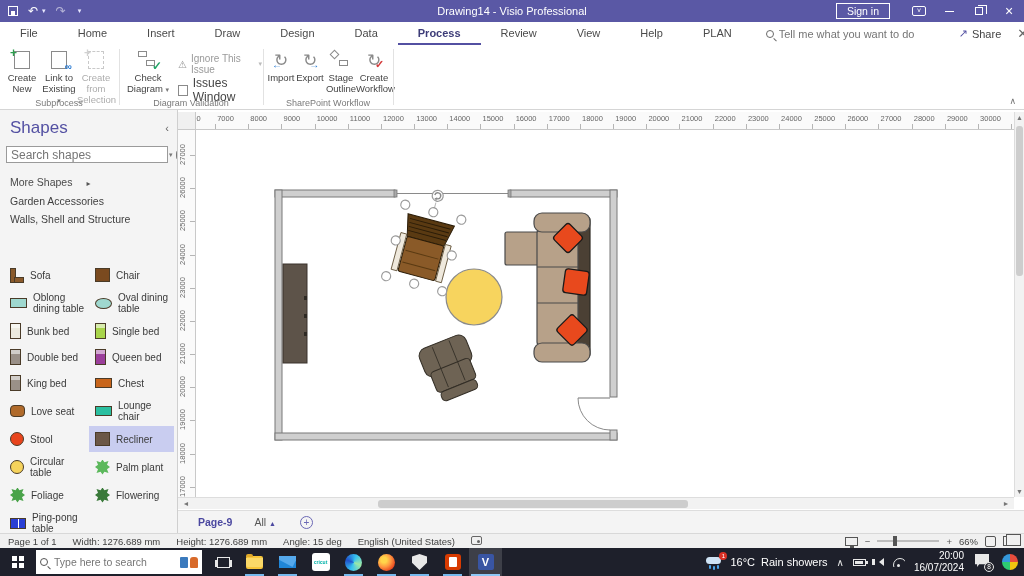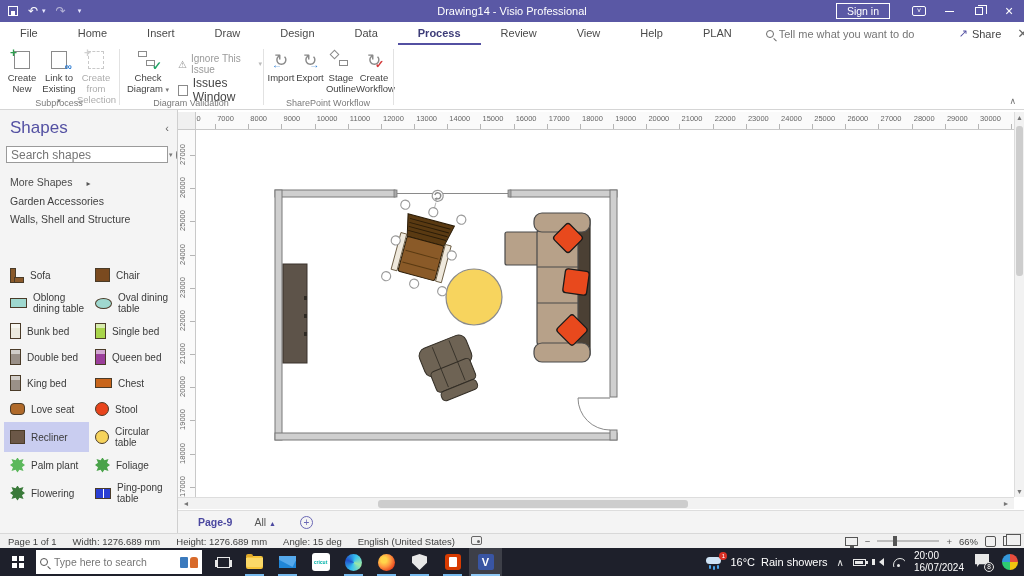--- a/index.html
+++ b/index.html
@@ -164,21 +164,21 @@
   .wx-ic .badge { position:absolute; right:-3px; top:-3px; width:8px; height:8px; background:#d93025; border-radius:50%; font-size:6px; line-height:8px; text-align:center; color:#fff; }
   .tray-ic { color:#e8e8e8; font-size:10px; cursor:pointer; }
   .batt { width:13px; height:7px; border:1px solid #e8e8e8; position:relative; display:inline-block; }
   .batt:before { content:""; position:absolute; right:-3px; top:1px; width:2px; height:3px; background:#e8e8e8; }
   .batt:after { content:""; position:absolute; left:1px; top:1px; width:8px; height:3px; background:#e8e8e8; }
   .spk { display:inline-block; width:0; height:0; border:4px solid transparent; border-right:5px solid #e8e8e8; position:relative; }
   .spk:before { content:""; position:absolute; left:-7px; top:-3px; width:3px; height:6px; background:#e8e8e8; }
   .wifi { width:12px; height:9px; position:relative; display:inline-block; overflow:hidden; }
   .wifi:before { content:""; position:absolute; left:0; top:0; width:12px; height:12px; border:1.5px solid #e8e8e8; border-radius:50%; box-shadow:0 0 0 2.5px transparent; }
   .wifi:after { content:""; position:absolute; left:4.5px; top:6px; width:3px; height:3px; background:#e8e8e8; border-radius:50%; }
-  #clock { font-size:10px; line-height:12px; cursor:pointer; }
+  #clock { text-align:right; font-size:10px; line-height:12px; cursor:pointer; }
   #notif { position:relative; width:20px; height:18px; cursor:pointer; }
   .notif-sq { position:absolute; left:2px; top:1px; width:14px; height:13px; background:#e8e8e8; clip-path:polygon(0 0,100% 0,100% 78%,30% 78%,15% 100%,15% 78%,0 78%); }
   #notif .badge { position:absolute; right:-1px; bottom:-1px; width:10px; height:10px; border-radius:50%; background:#2b2b33; border:1px solid #e8e8e8; color:#fff; font-size:6.5px; line-height:8px; text-align:center; }
   .pinwheel { width:16px; height:16px; border-radius:50%; background:conic-gradient(#e74c3c 0 25%,#f1c40f 0 50%,#2ecc71 0 75%,#3498db 0 100%); cursor:pointer; }
 </style>
 </head>
 <body>
 
 <div id="titlebar">
   <div class="qa">
@@ -382,20 +382,24 @@
         </span>
         <span class="shape-label">King bed</span>
       </div>
       <div class="shape-item">
         <span class="si ic-rect" style="background:#c8651b"></span>
         <span class="shape-label">Chest</span>
       </div>
       <div class="shape-item">
         <span class="si ic-roundrect" style="background:#b06a2a"></span>
         <span class="shape-label">Love seat</span>
+      </div>
+      <div class="shape-item">
+        <span class="si ic-rect" style="background:#2bbfa0"></span>
+        <span class="shape-label">Lounge chair</span>
       </div>
       <div class="shape-item">
         <span class="si ic-circle" style="background:#e8441c"></span>
         <span class="shape-label">Stool</span>
       </div>
       <div class="shape-item selected">
         <span class="si ic-square" style="background:#6b5747"></span>
         <span class="shape-label">Recliner</span>
       </div>
       <div class="shape-item">

